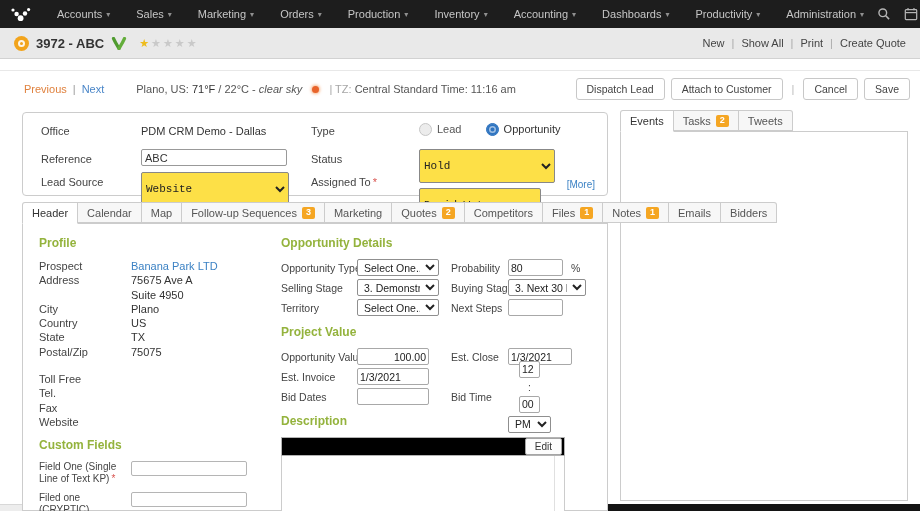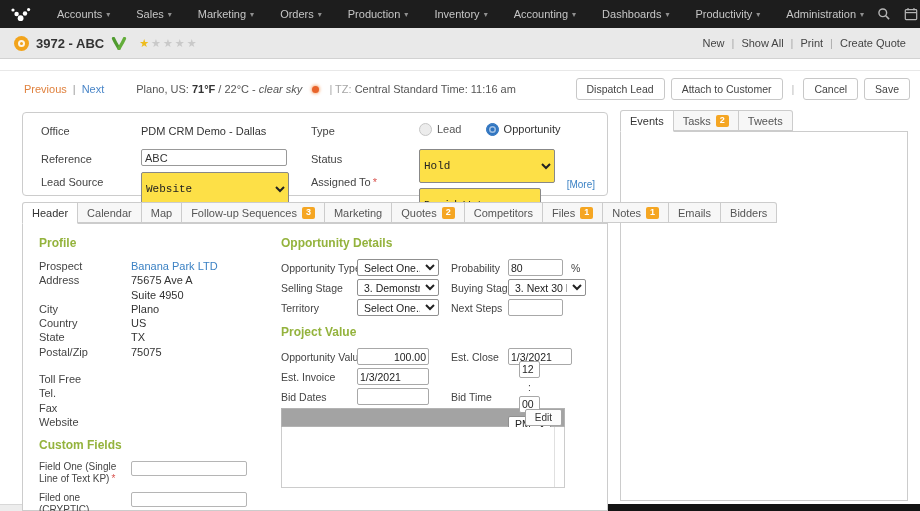--- a/index.html
+++ b/index.html
@@ -32,21 +32,21 @@
 
   .toprule{position:absolute;top:70px;left:0;width:920px;border-top:1px solid #e8e8e8;}
 
   
   .actionrow{position:absolute;top:77px;left:0;width:920px;height:24px;display:flex;
     align-items:center;padding:0 10px 0 24px;font-size:11px;}
   .link-prev{color:#e0823f;cursor:pointer;}
   .link-next{color:#4a86c8;cursor:pointer;}
   .pn-sep{color:#999;margin:0 6px;}
   .weather{margin-left:32px;color:#555;white-space:nowrap;}
-  .weather .temp{font-weight:bold;color:#333;}
+  .weather .temp{font-weight:normal;color:#333;}
   .weather .sky{font-style:italic;}
   .sun{display:inline-block;width:7px;height:7px;border-radius:50%;background:#e8642c;
     box-shadow:0 0 3px 1px rgba(240,120,40,.55);margin:0 7px;}
   .tzprefix{color:#a6a6a6;}
   .tztext{color:#555;}
   .actions-right{margin-left:auto;display:flex;align-items:center;gap:6px;}
   .btn{background:#fff;border:1px solid #c8c8c8;border-radius:3px;font-size:10.5px;color:#444;
     padding:4px 10px;cursor:pointer;font-family:inherit;white-space:nowrap;}
   .btn-sep{color:#bbb;margin:0 3px;}
 
@@ -101,21 +101,21 @@
   .dwrap1{width:84px;flex-shrink:0;display:flex;align-items:center;}
   .dl2{width:57px;flex-shrink:0;white-space:nowrap;margin-left:10px;}
   .dctl{height:17px;border:1px solid #8f8f8f;border-radius:2px;font-size:10.5px;
     font-family:inherit;color:#222;background:#fff;padding:0 2px;}
   input.dctl{border-color:#a8a8a8;}
   .pct{margin-left:8px;color:#444;}
   .sec-gap{margin-top:9px;}
   .bidtime{display:flex;align-items:center;gap:3px;flex-direction:column;}
 
   .descblock{width:284px;margin-top:3px;}
-  .desc-toolbar{height:19px;background:#a3a3a3;border:1px solid #b3b3b3;display:flex;
+  .desc-toolbar{height:19px;background:#000000;border:1px solid #b3b3b3;display:flex;
     align-items:center;justify-content:flex-end;padding-right:2px;}
   .edit-btn{background:#fcfcfc;border:1px solid #a5a5a5;font-size:10px;color:#333;
     padding:2px 9px;border-radius:2px;cursor:pointer;font-family:inherit;}
   .desc-body{height:61px;border:1px solid #ccc;border-top:0;background:#fff;position:relative;}
   .desc-scroll{position:absolute;right:9px;top:0;bottom:0;border-left:1px solid #e0e0e0;}
 
   
   .rightpanel{position:absolute;left:620px;top:131px;width:288px;height:370px;
     border:1px solid #ccc;background:#fff;z-index:1;}
 
@@ -446,20 +446,21 @@
         </span>
       <span class="dl2">Bid Time</span>
       <span class="bidtime">
         <input class="dctl" style="width: 21px;" value="12">
         <span>:</span>
         <input class="dctl" style="width: 21px;" value="00">
         <select class="dctl" style="width:43px;"><option>PM</option></select>
       </span>
     </div>
 
+    <div class="section-h sec-gap">Description</div>
     <div class="descblock">
       <div class="desc-toolbar">
         <button class="edit-btn">Edit</button>
       </div>
       <div class="desc-body">
         <span class="desc-scroll"></span>
       </div>
     </div>
   </div>
 </div>

